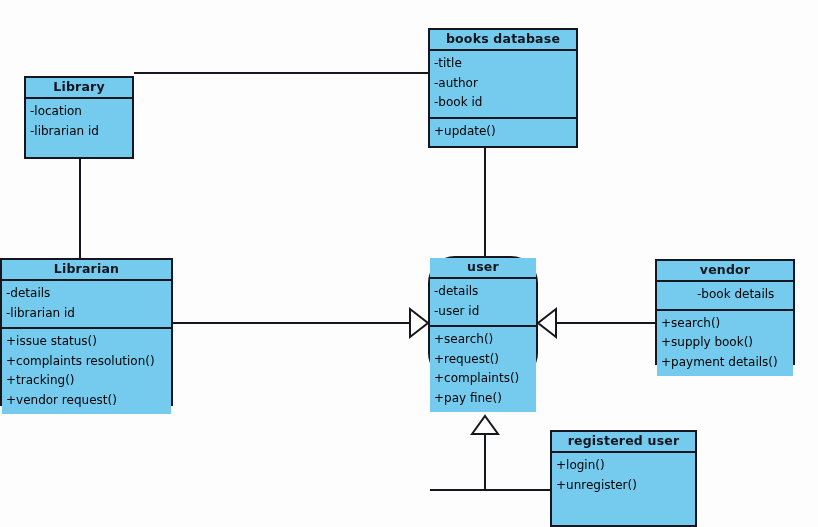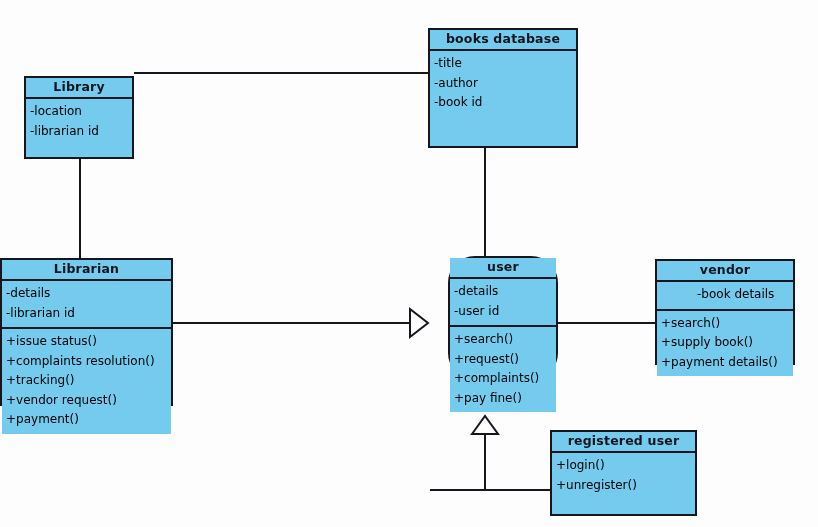--- a/index.html
+++ b/index.html
@@ -57,24 +57,24 @@
     font-size: 12px;
     color: #000000;
     line-height: 19.5px;
     white-space: nowrap;
     padding-left: 1px;
   }
   
   #cls-library        { left: 24px;  top: 28px;  width: 110px; height: 83px; margin-top: 48px; }
   #cls-books-database { left: 428px; top: 28px;  width: 150px; height: 120px; }
   #cls-librarian      { left: 0px;   top: 258px; width: 173px; height: 148px; }
-  #cls-user           { left: 448px; top: 256px; width: 110px; height: 124px; border-radius: 27px; }
+  #cls-user           { left: 428px; top: 256px; width: 110px; height: 124px; border-radius: 27px; }
   #cls-vendor         { left: 655px; top: 259px; width: 140px; height: 106px; }
   #cls-general-user   { left: 297px; top: 456px; width: 133px; height: 59px; }
-  #cls-registered-user{ left: 550px; top: 430px; width: 147px; height: 86px; }
+  #cls-registered-user{ left: 550px; top: 430px; width: 147px; height: 97px; }
 
   #cls-library .uml-compartment { min-height: 54px; }
   #cls-librarian .uml-compartment.attrs { min-height: 45px; }
   #cls-vendor .uml-compartment.attrs { min-height: 24px; margin-left: 36px; }
 </style>
 </head>
 <body>
 
 <div id="canvas">
 
@@ -105,34 +105,36 @@
     </div>
   </div>
 
   <div class="uml-class" id="cls-books-database">
     <div class="uml-header">books database</div>
     <div class="uml-compartment attrs">
       <div class="uml-row">-title</div>
       <div class="uml-row">-author</div>
       <div class="uml-row">-book id</div>
     </div>
+    <div class="uml-compartment methods">
+      <div class="uml-row">+update()</div>
+    </div>
   </div>
 
   <div class="uml-class" id="cls-librarian">
     <div class="uml-header">Librarian</div>
     <div class="uml-compartment attrs">
       <div class="uml-row">-details</div>
       <div class="uml-row">-librarian id</div>
     </div>
     <div class="uml-compartment methods">
       <div class="uml-row">+issue status()</div>
       <div class="uml-row">+complaints resolution()</div>
       <div class="uml-row">+tracking()</div>
       <div class="uml-row">+vendor request()</div>
-      <div class="uml-row">+payment()</div>
     </div>
   </div>
 
   <div class="uml-class" id="cls-user">
     <div class="uml-header">user</div>
     <div class="uml-compartment attrs">
       <div class="uml-row">-details</div>
       <div class="uml-row">-user id</div>
     </div>
     <div class="uml-compartment methods">

